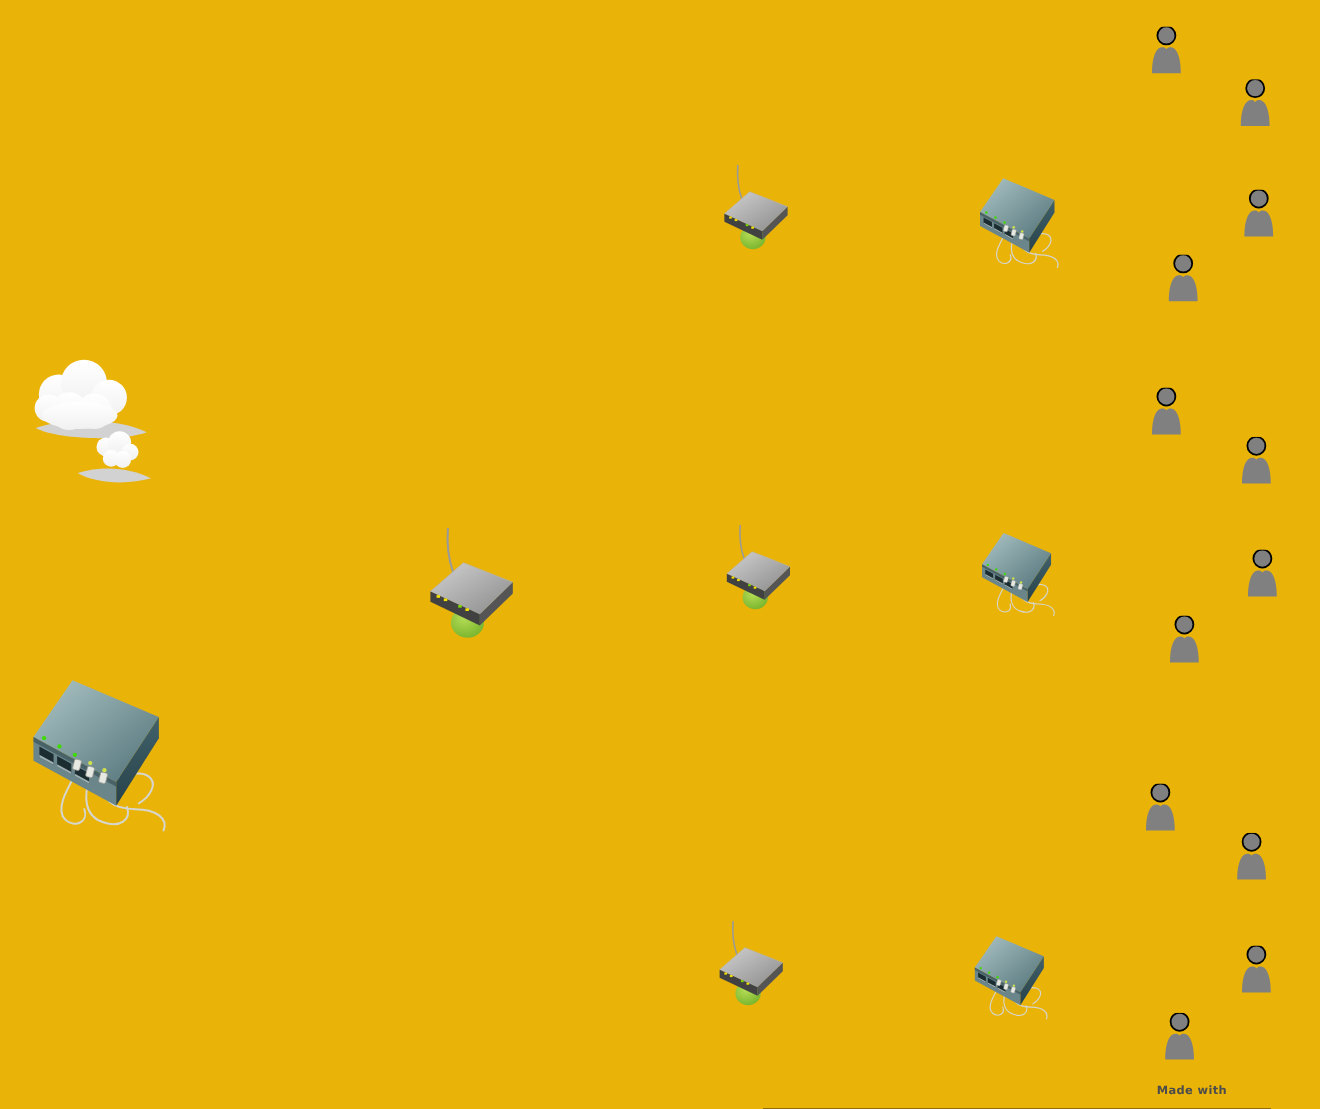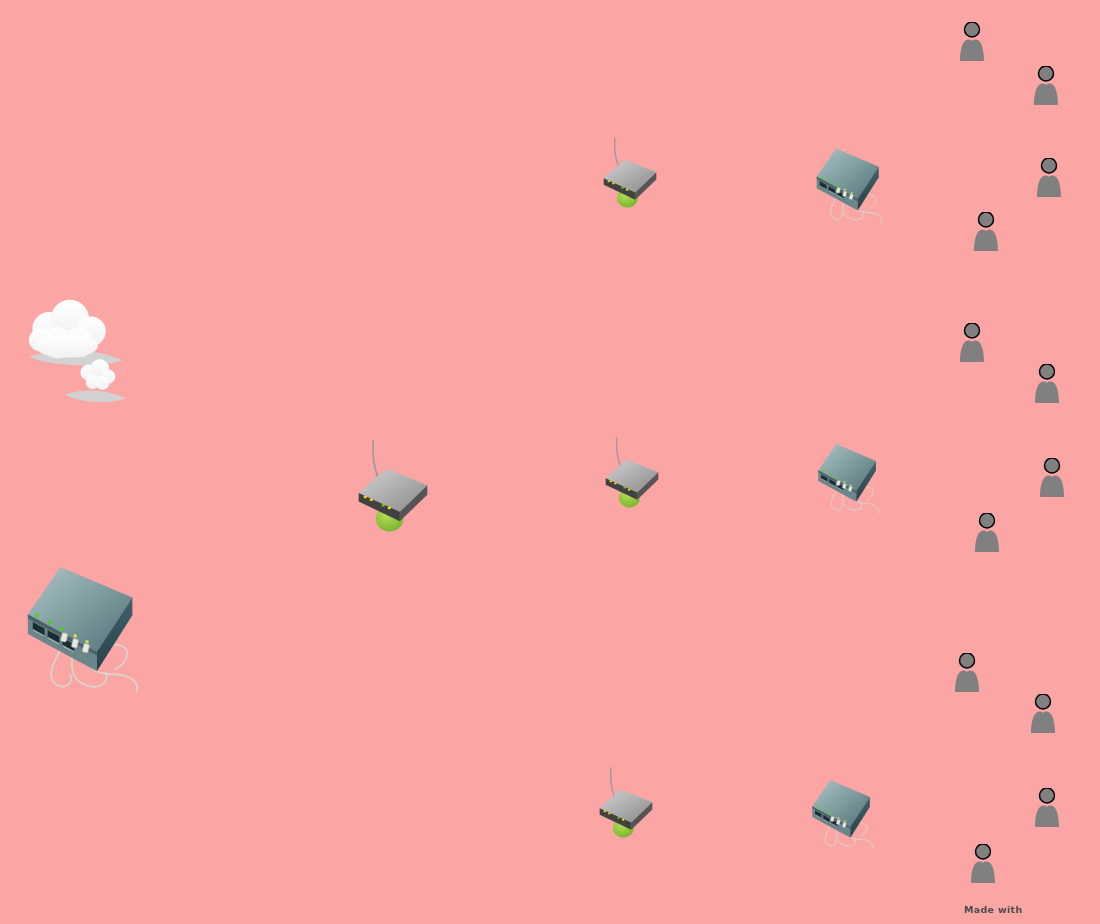--- a/index.html
+++ b/index.html
@@ -1,19 +1,19 @@
 <!DOCTYPE html>
 <html><head>
 <meta charset="utf-8">
 <style>
   html,body{margin:0;padding:0;background:#000;}
   #canvas{
     position:relative;
     width:1100px;height:924px;
-    background:#fca5a5;
+    background:#eab308;
     overflow:hidden;
     font-family:"DejaVu Sans", sans-serif;
     text-decoration:underline;
   }
   .node{position:absolute;}
   .node svg{display:block;width:100%;height:100%;}
   #watermark{
     position:absolute;
     left:964px;top:904px;
     font-size:9.5px;

